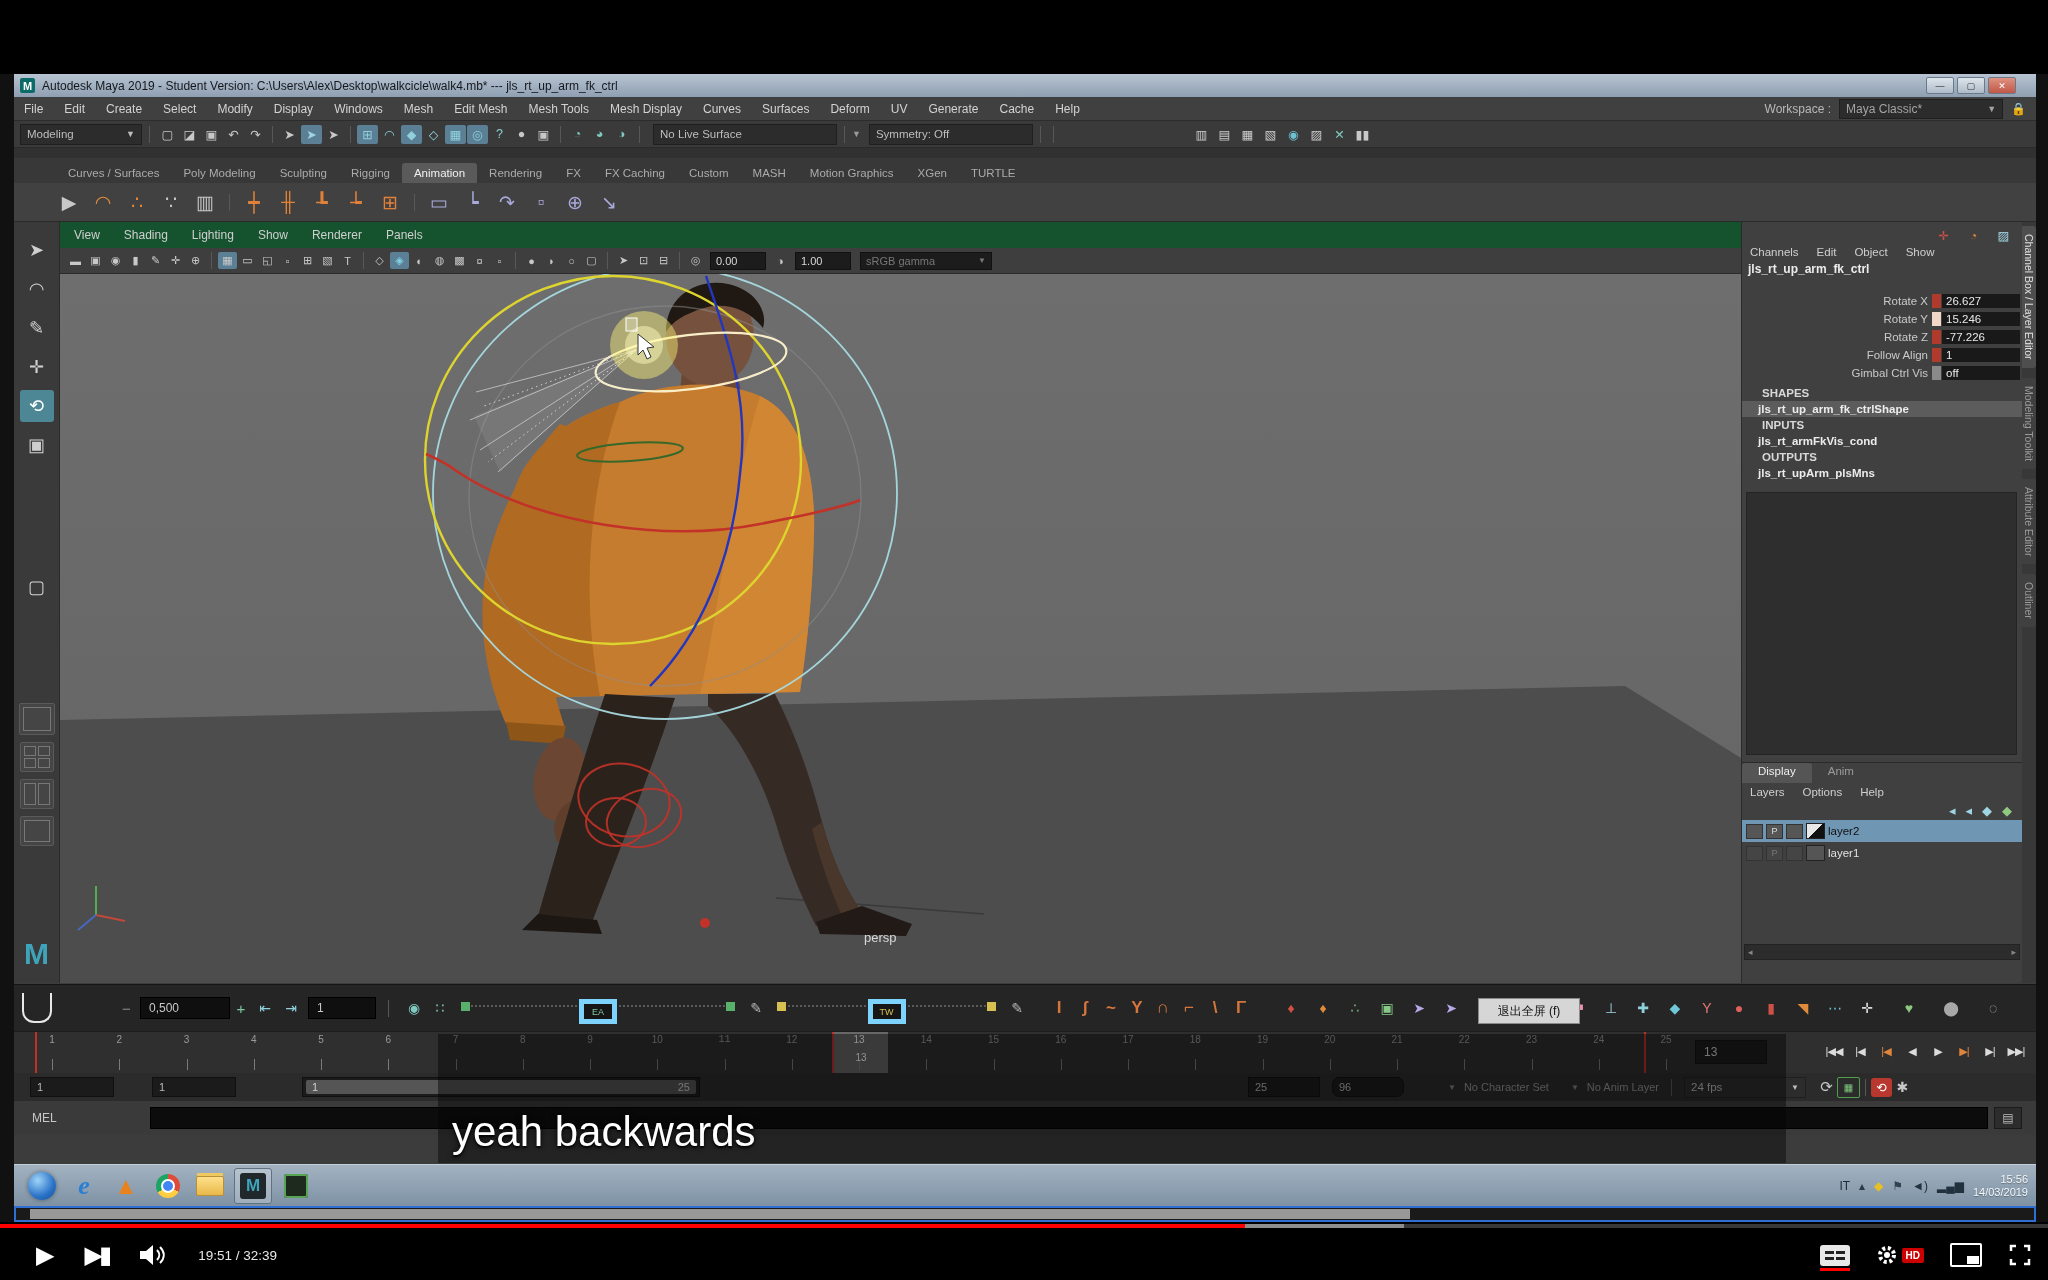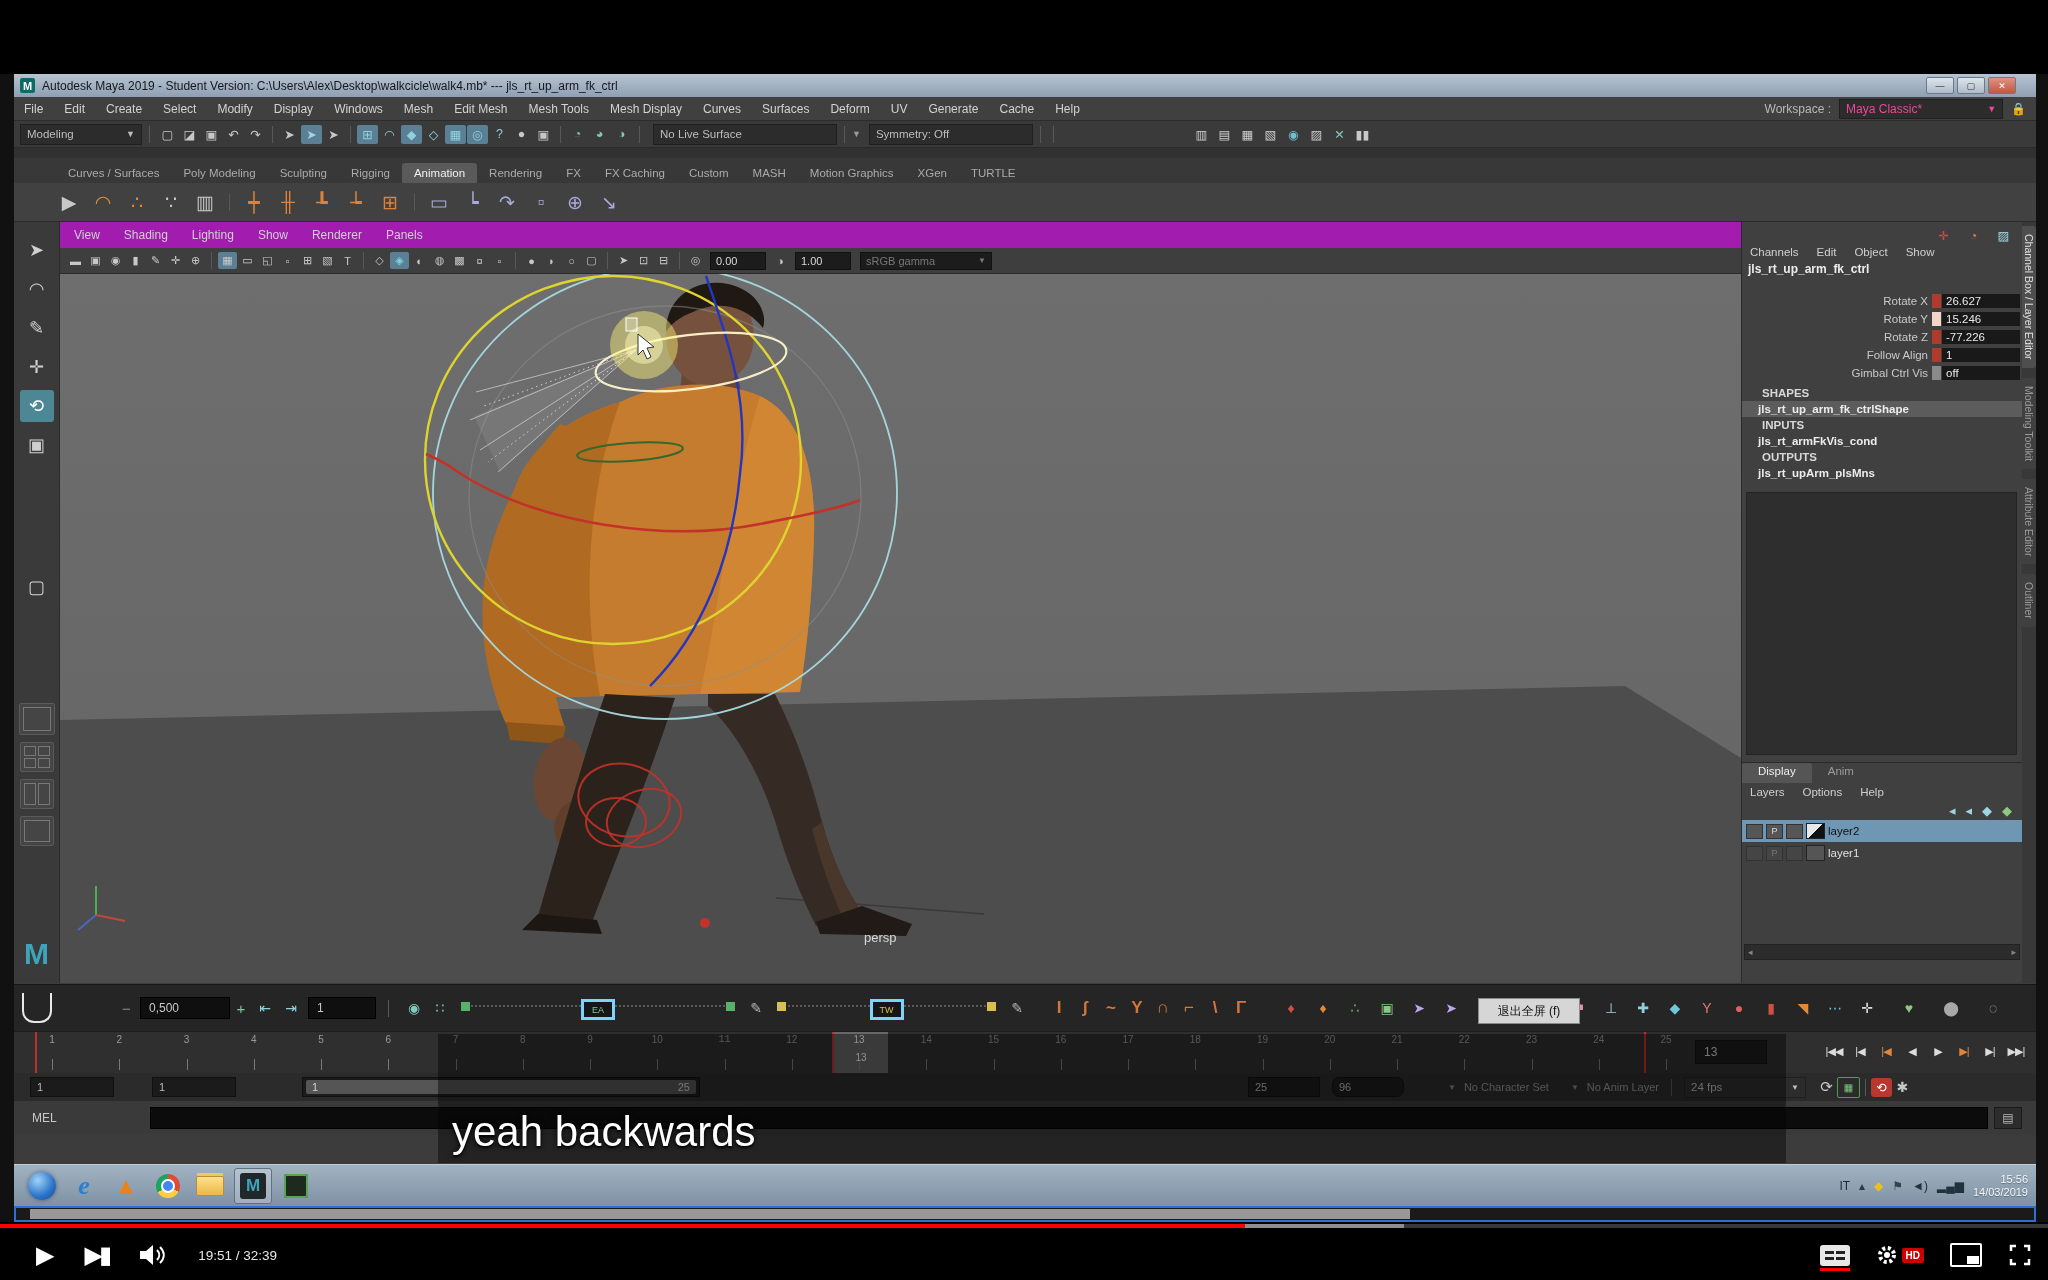--- a/index.html
+++ b/index.html
@@ -15,41 +15,41 @@
   #maya{left:14px;top:74px;width:2022px;height:1090px;background:#3c3c3c;font-size:12px;color:#cfcfcf;}
   #titlebar{left:0;top:0;width:100%;height:23px;background:linear-gradient(#b7c3d2,#8fa0b2);display:flex;align-items:center;padding:0 6px;box-sizing:border-box;}
   #titlebar .mlogo{width:15px;height:15px;background:#0c6b68;color:#fff;font-size:11px;font-weight:bold;display:flex;align-items:center;justify-content:center;margin-right:7px;border-radius:2px;}
   #titlebar .ttext{color:#14181d;font-size:12px;white-space:nowrap;overflow:hidden;}
   #win-buttons{margin-left:auto;margin-right:14px;display:flex;gap:3px;}
   .winbtn{width:26px;height:15px;background:linear-gradient(#dde5ec,#aebbc8);border:1px solid #6b7a88;border-radius:2px;font-size:9px;color:#333;display:flex;align-items:center;justify-content:center;}
   .winbtn.red{background:linear-gradient(#e09180,#c05847);color:#fff;}
   #menubar{left:0;top:23px;width:100%;height:24px;background:#404040;border-bottom:1px solid #2c2c2c;display:flex;align-items:center;padding:0 10px;box-sizing:border-box;}
   .menu-item{color:#d2d2d2;font-size:12px;margin-right:21px;white-space:nowrap;}
   #workspace-box{margin-left:auto;display:flex;align-items:center;gap:8px;}
-  #workspace-dd{background:#2c2c2c;border:1px solid #1f1f1f;width:150px;height:18px;display:flex;align-items:center;justify-content:space-between;padding:0 6px;color:#ec4899;}
+  #workspace-dd{background:#2c2c2c;border:1px solid #1f1f1f;width:150px;height:18px;display:flex;align-items:center;justify-content:space-between;padding:0 6px;color:#a3a3a3;}
   #statusline{left:0;top:47px;width:100%;height:27px;background:#3a3a3a;border-bottom:1px solid #2a2a2a;display:flex;align-items:center;padding:0 6px;box-sizing:border-box;gap:2px;}
   .dd-box{background:#2c2c2c;border:1px solid #1f1f1f;height:19px;display:flex;align-items:center;justify-content:space-between;padding:0 6px;color:#bdbdbd;font-size:11.5px;}
   .uicon{display:inline-flex;align-items:center;justify-content:center;width:21px;height:19px;font-size:12.5px;color:#c8c8c8;border-radius:2px;flex:none;}
   .uicon.hl{background:#5b8096;}
   .sep{width:1px;height:17px;background:#585858;margin:0 5px;flex:none;}
   #shelfgap{left:0;top:74px;width:100%;height:10px;background:#313131;}
   #shelftabs{left:0;top:84px;width:100%;height:25px;background:#383838;display:flex;align-items:flex-end;padding-left:42px;box-sizing:border-box;}
   .shelf-tab{color:#ababab;font-size:11.5px;padding:4px 12px;white-space:nowrap;}
   .shelf-tab.active{background:#5a5a5a;color:#f0f0f0;border-radius:3px 3px 0 0;}
   #shelficons{left:0;top:109px;width:100%;height:39px;background:#414141;border-bottom:1px solid #2a2a2a;display:flex;align-items:center;padding-left:40px;box-sizing:border-box;gap:4px;}
   #shelficons .uicon{width:30px;height:30px;font-size:19px;}
   
   #main{left:0;top:148px;width:100%;height:761px;background:#353535;}
   #toolbox{left:0;top:0;width:46px;height:761px;background:#3a3a3a;border-right:1px solid #2a2a2a;display:flex;flex-direction:column;align-items:center;padding-top:12px;box-sizing:border-box;gap:7px;}
   .tool{width:34px;height:32px;display:flex;align-items:center;justify-content:center;font-size:18px;color:#cfcfcf;border-radius:3px;}
   .tool.active{background:#4d8796;color:#fff;}
   .layout-btn{width:34px;height:30px;border:1px solid #5a5a5a;border-radius:2px;background:#454545;display:grid;}
   #maya-watermark{margin-top:auto;margin-bottom:12px;font-size:30px;font-weight:bold;color:#3fa3ba;}
   #viewport{left:46px;top:0;width:1681px;height:761px;background:#3e3e3e;}
-  #vp-menus{left:0;top:0;width:100%;height:26px;display:flex;align-items:center;gap:24px;padding-left:14px;box-sizing:border-box;background:#a21caf;}
+  #vp-menus{left:0;top:0;width:100%;height:26px;display:flex;align-items:center;gap:24px;padding-left:14px;box-sizing:border-box;background:#14532d;}
   #vp-iconrow{left:0;top:26px;width:100%;height:26px;display:flex;align-items:center;padding-left:6px;box-sizing:border-box;background:#3e3e3e;border-bottom:1px solid #2a2a2a;gap:1px;}
   #vp-iconrow .uicon{width:19px;height:17px;font-size:11px;}
   .vp-field{background:#1c1c1c;border:1px solid #111;color:#d8d8d8;font-size:11px;height:16px;width:44px;display:flex;align-items:center;padding:0 5px;margin:0 4px;}
   #vp-canvas{left:0;top:52px;width:1681px;height:709px;background:linear-gradient(#6e6e6e,#646464);overflow:hidden;}
   
   #cbpanel{left:1727px;top:0;width:281px;height:761px;background:#404040;border-left:1px solid #2a2a2a;box-sizing:border-box;font-size:11.5px;}
   #cb-top-icons{position:absolute;top:4px;right:8px;display:flex;gap:9px;}
   #cb-menus{position:absolute;top:24px;left:8px;display:flex;gap:18px;color:#cfcfcf;}
   #cb-objname{position:absolute;top:40px;left:6px;font-weight:bold;color:#ececec;font-size:12px;}
   #cb-channels{position:absolute;top:70px;left:0;width:100%;}
@@ -82,21 +82,21 @@
   #sidestrip{left:2008px;top:0;width:14px;height:761px;background:#383838;display:flex;flex-direction:column;gap:10px;padding-top:4px;box-sizing:border-box;}
   .side-tab{writing-mode:vertical-rl;font-size:10.5px;color:#9a9a9a;padding:8px 1px;background:#404040;border-radius:0 3px 3px 0;}
   .side-tab.active{color:#e0e0e0;background:#4e4e4e;}
   
   #animbot{left:0;top:910px;width:100%;height:47px;background:#252525;border-top:1px solid #161616;display:flex;align-items:center;padding-left:8px;box-sizing:border-box;}
   .ab-field{background:#0f0f0f;border:1px solid #000;color:#c8c8c8;height:20px;display:flex;align-items:center;padding:0 8px;font-size:12px;}
   .ab-glyph{font-size:17px;font-weight:bold;color:#d4763c;width:26px;text-align:center;flex:none;}
   .ab-tool{width:26px;text-align:center;font-size:14px;flex:none;}
   .ab-slider{height:4px;border-top:2px dotted #5a5a5a;position:relative;flex:none;}
   .ab-slider .end{position:absolute;top:-5px;width:9px;height:9px;}
-  .ab-slider .chip{position:absolute;top:-8px;left:50%;transform:translateX(-50%);width:28px;height:15px;font-size:9px;display:flex;align-items:center;justify-content:center;background:#161616;border:3px solid #7dd3fc;}
+  .ab-slider .chip{position:absolute;top:-8px;left:50%;transform:translateX(-50%);width:28px;height:15px;font-size:9px;display:flex;align-items:center;justify-content:center;background:#161616;border:5px solid #7dd3fc;}
   
   #timeline{left:0;top:957px;width:100%;height:42px;background:#2f2f2f;border-top:1px solid #1d1d1d;}
   .tl-num{position:absolute;top:2px;width:22px;text-align:center;font-size:10px;color:#9a9a9a;}
   .tl-tick{position:absolute;bottom:4px;width:1px;height:11px;background:#7a7a7a;}
   #tl-highlight{position:absolute;left:818px;top:0;width:56px;height:42px;background:rgba(150,150,150,0.55);}
   #tl-cur{position:absolute;left:836px;top:20px;width:22px;text-align:center;font-size:10px;color:#fff;}
   .tl-red{position:absolute;top:0;width:2px;height:42px;background:#c03028;}
   #tl-field{position:absolute;left:1681px;top:8px;width:72px;height:24px;background:#1b1b1b;border:1px solid #111;color:#cfcfcf;display:flex;align-items:center;padding-left:8px;box-sizing:border-box;}
   #pb-buttons{position:absolute;left:1808px;top:6px;display:flex;gap:2px;}
   .pb-btn{width:24px;height:26px;display:flex;align-items:center;justify-content:center;color:#dcdcdc;font-size:11px;letter-spacing:-1px;}

